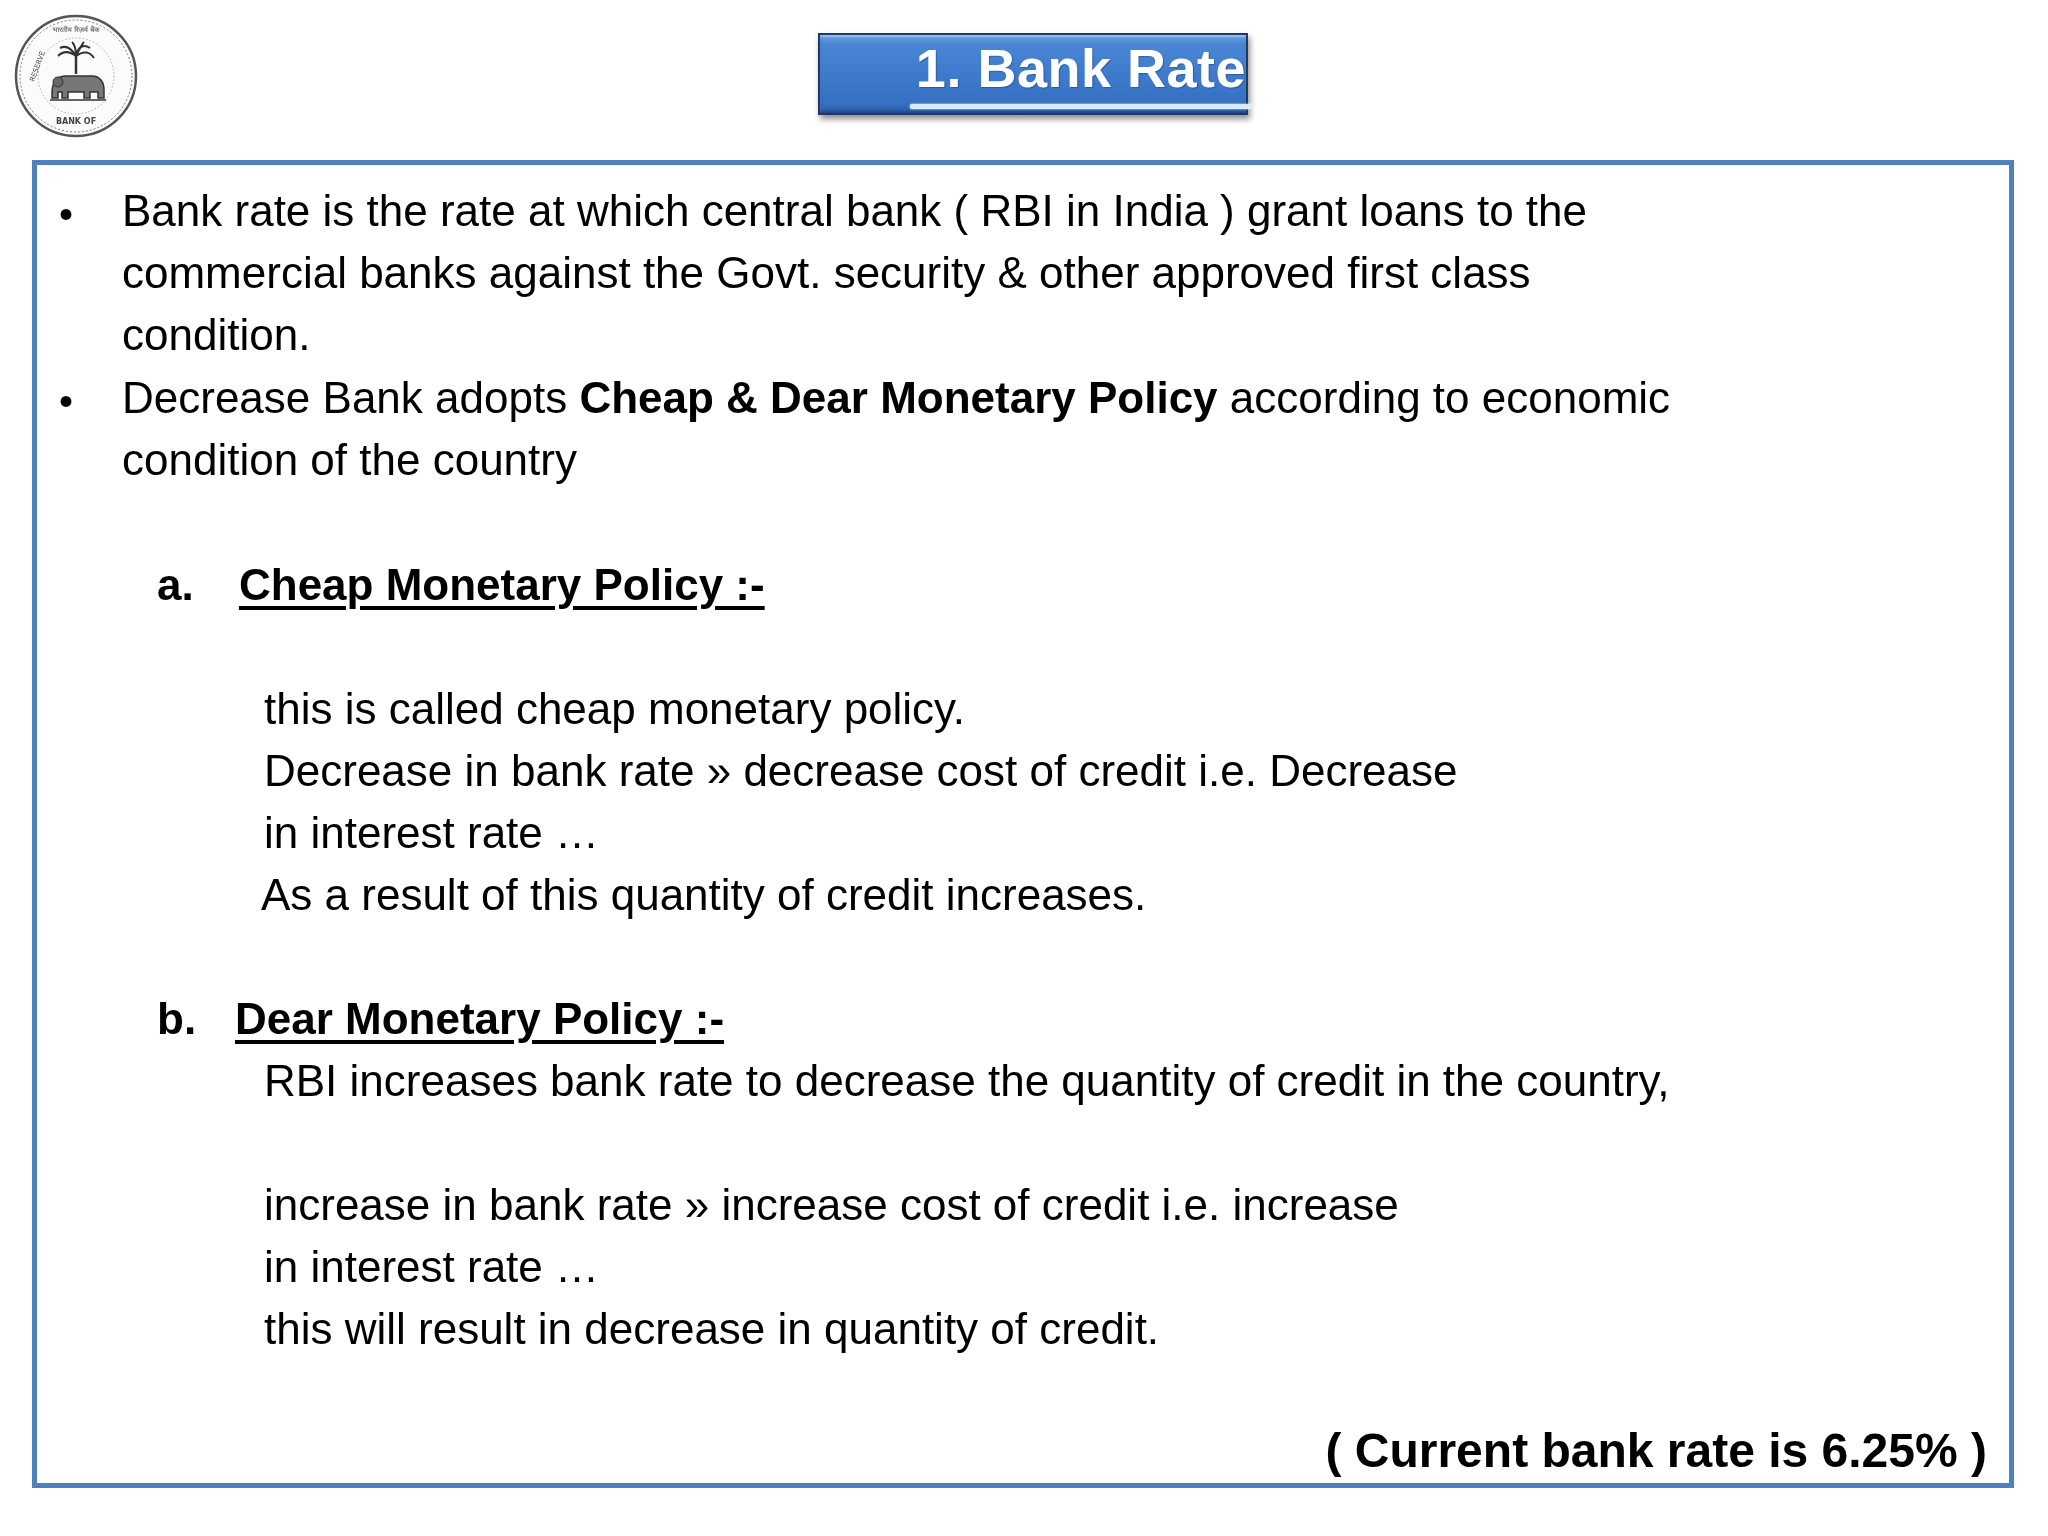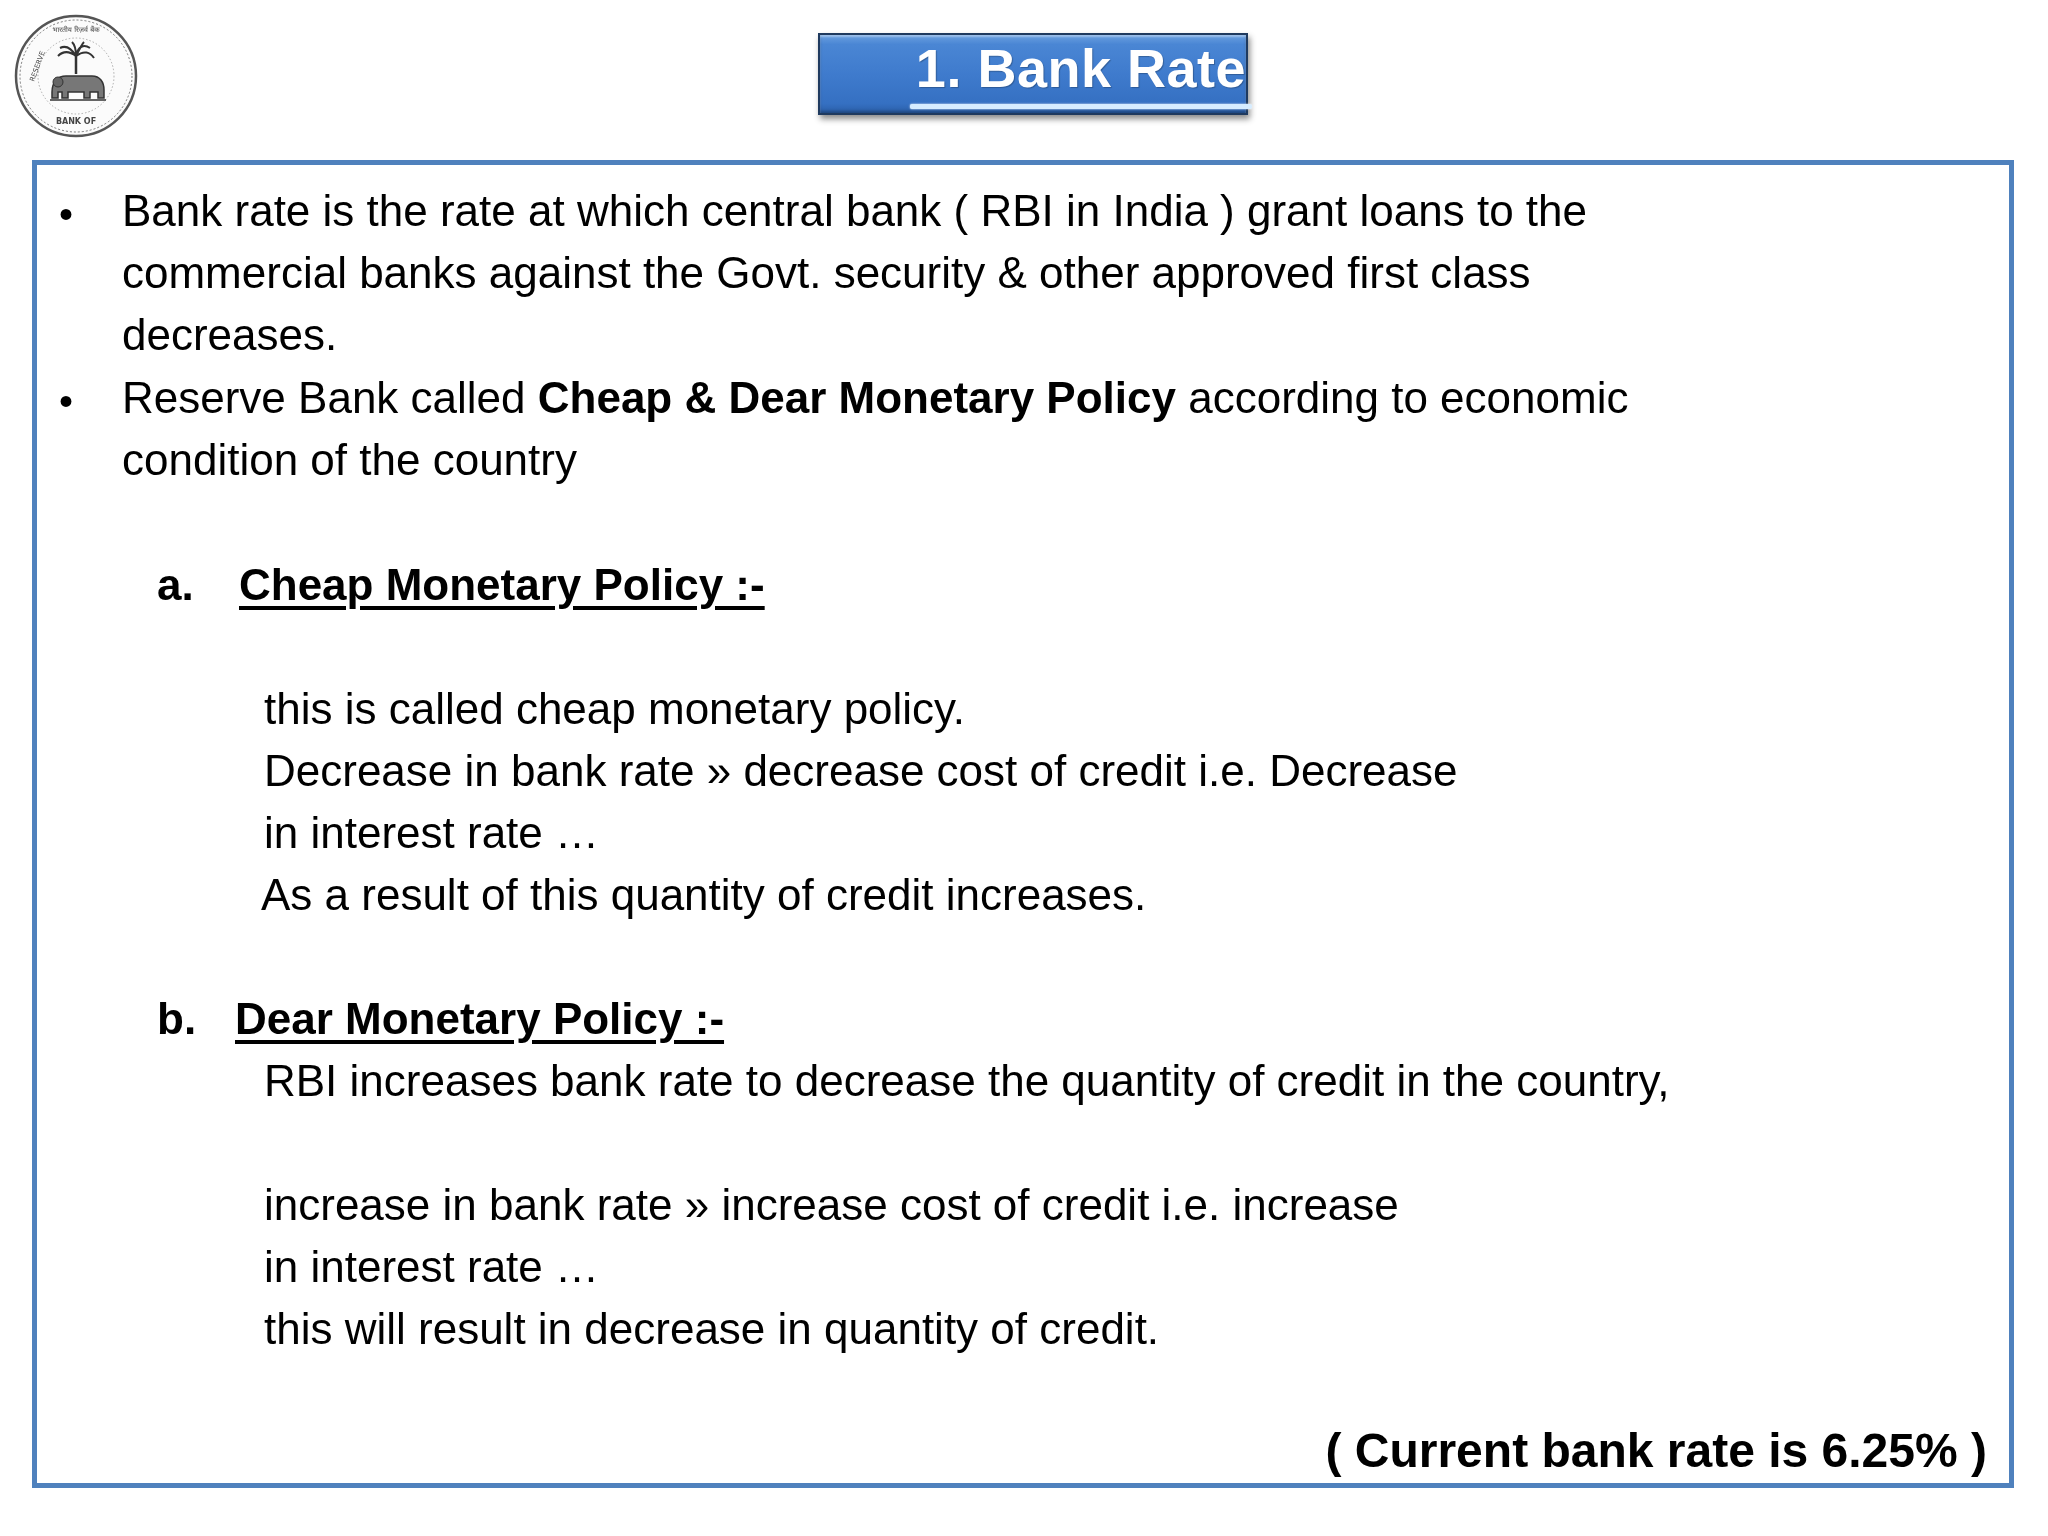--- a/index.html
+++ b/index.html
@@ -126,25 +126,25 @@
     <span>1. Bank Rate</span>
     <div class="title-underline"></div>
   </div>
 </div>
 
 <div class="content-box">
 
   <span class="bullet" style="left:22px; top:29px;">•</span>
   <div class="line" style="left:85px; top:24px;">Bank rate is the rate at which central bank ( RBI in India ) grant loans to the</div>
   <div class="line" style="left:85px; top:86px;">commercial banks against the Govt. security  &amp; other approved first class</div>
-  <div class="line" style="left:85px; top:148px;">decreases.</div>
+  <div class="line" style="left:85px; top:148px;">condition.</div>
 
   <span class="bullet" style="left:22px; top:216px;">•</span>
   <div class="line" style="left:85px; top:211px;">
-    <span>Reserve Bank called </span><span class="b">Cheap &amp; Dear Monetary Policy</span><span> according to  economic</span>
+    <span>Decrease Bank adopts </span><span class="b">Cheap &amp; Dear Monetary Policy</span><span> according to  economic</span>
   </div>
   <div class="line" style="left:85px; top:273px;">condition of the country</div>
 
   <div class="line b" style="left:120px; top:398px;">a.</div>
   <div class="line b u" style="left:202px; top:398px;">Cheap Monetary Policy :-</div>
   <div class="line" style="left:227px; top:522px;">this is called cheap monetary policy.</div>
   <div class="line" style="left:227px; top:584px;">Decrease in bank rate » decrease cost of credit i.e. Decrease</div>
   <div class="line" style="left:227px; top:646px;">in interest rate …</div>
   <div class="line" style="left:224px; top:708px;">As a result of this quantity of credit increases.</div>
 

